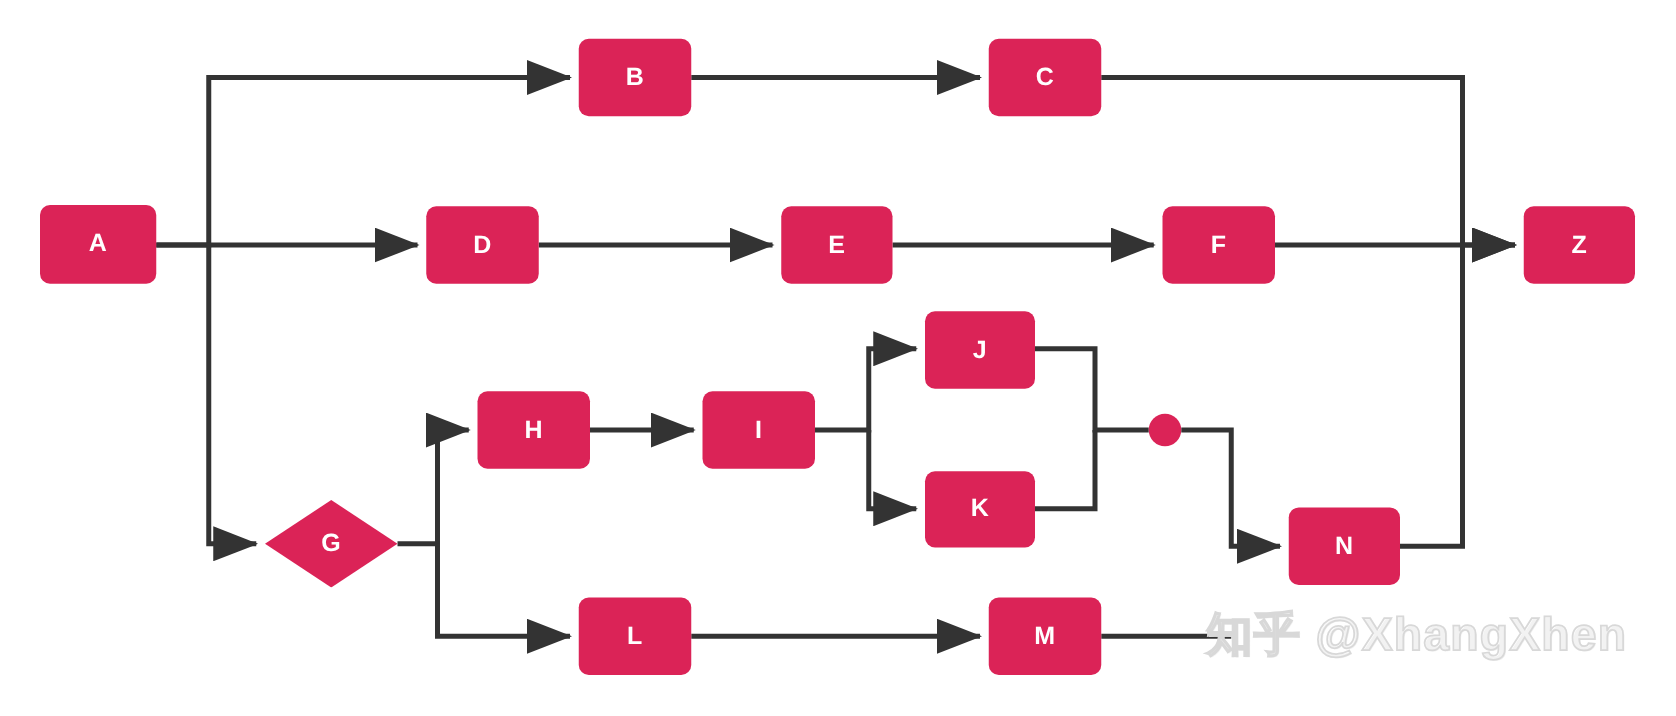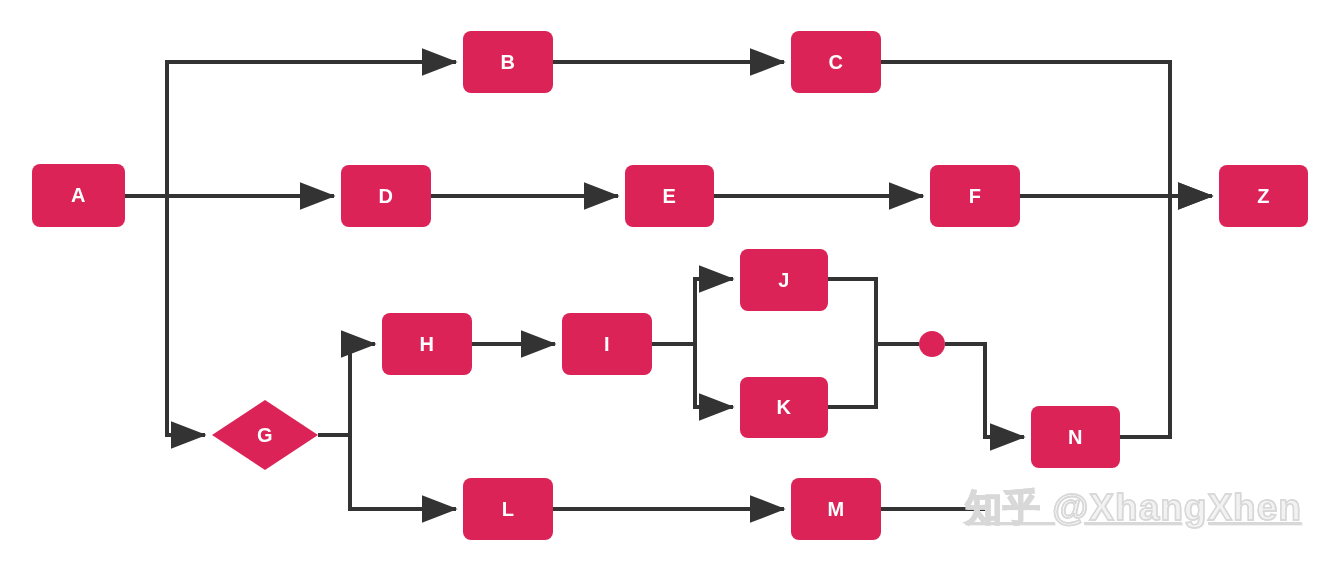--- a/index.html
+++ b/index.html
@@ -152,14 +152,14 @@
       </div>
       <div class="node box" style="left: 791px; top: 478px; width: 90px; height: 62px; background: rgb(219, 35, 87); color: rgb(255, 255, 255);">
         <span>M</span>
       </div>
       <div class="node box" style="left: 1031px; top: 406px; width: 89px; height: 62px; background: rgb(219, 35, 87); color: rgb(255, 255, 255);">
         <span>N</span>
       </div>
       <div class="node dot" style="left: 919px; top: 331px; width: 26px; height: 26px; background: rgb(219, 35, 87);"></div>
     </div>
 
-  <div class="watermark" style="left: 965px; top: 483px; text-decoration: underline;">知乎 @XhangXhen</div>
+  <div class="watermark" style="left: 965px; top: 483px;">知乎 @XhangXhen</div>
 </div>
 
 </body></html>

